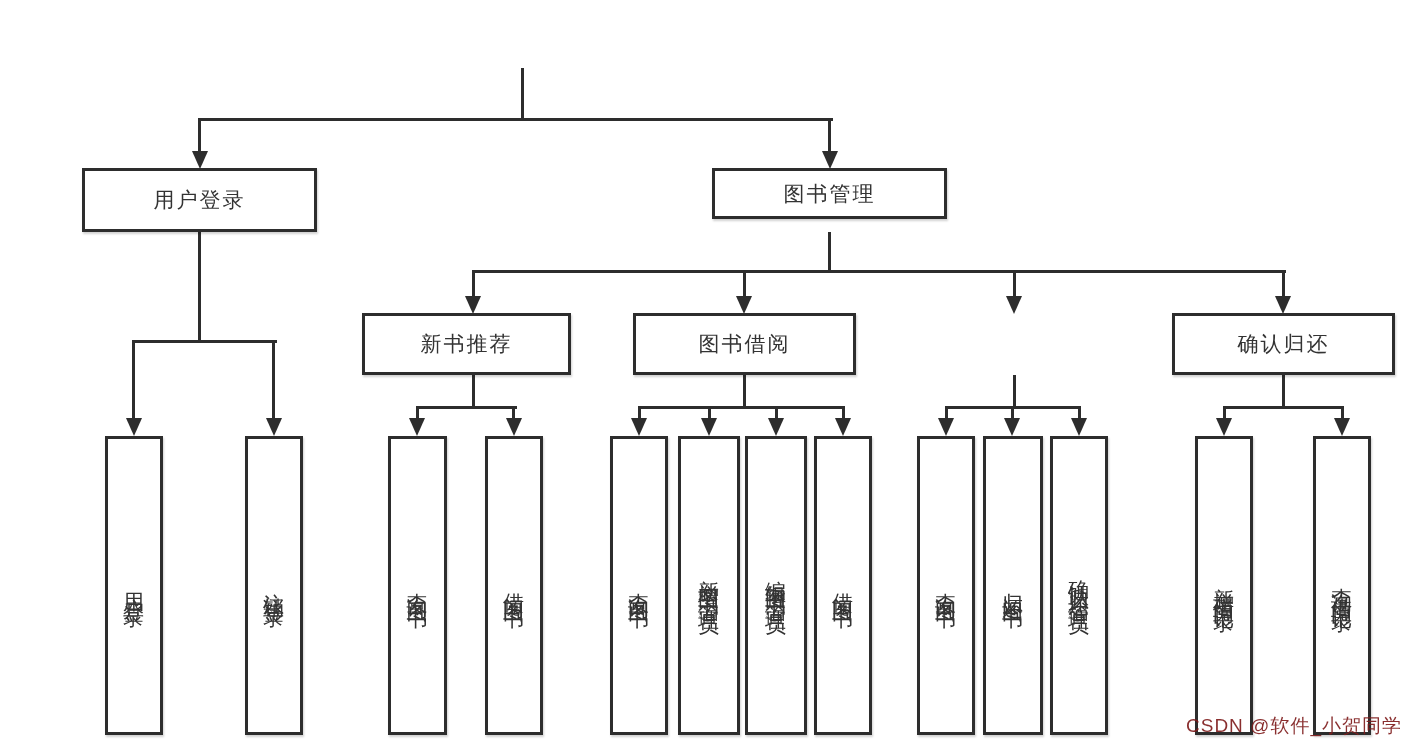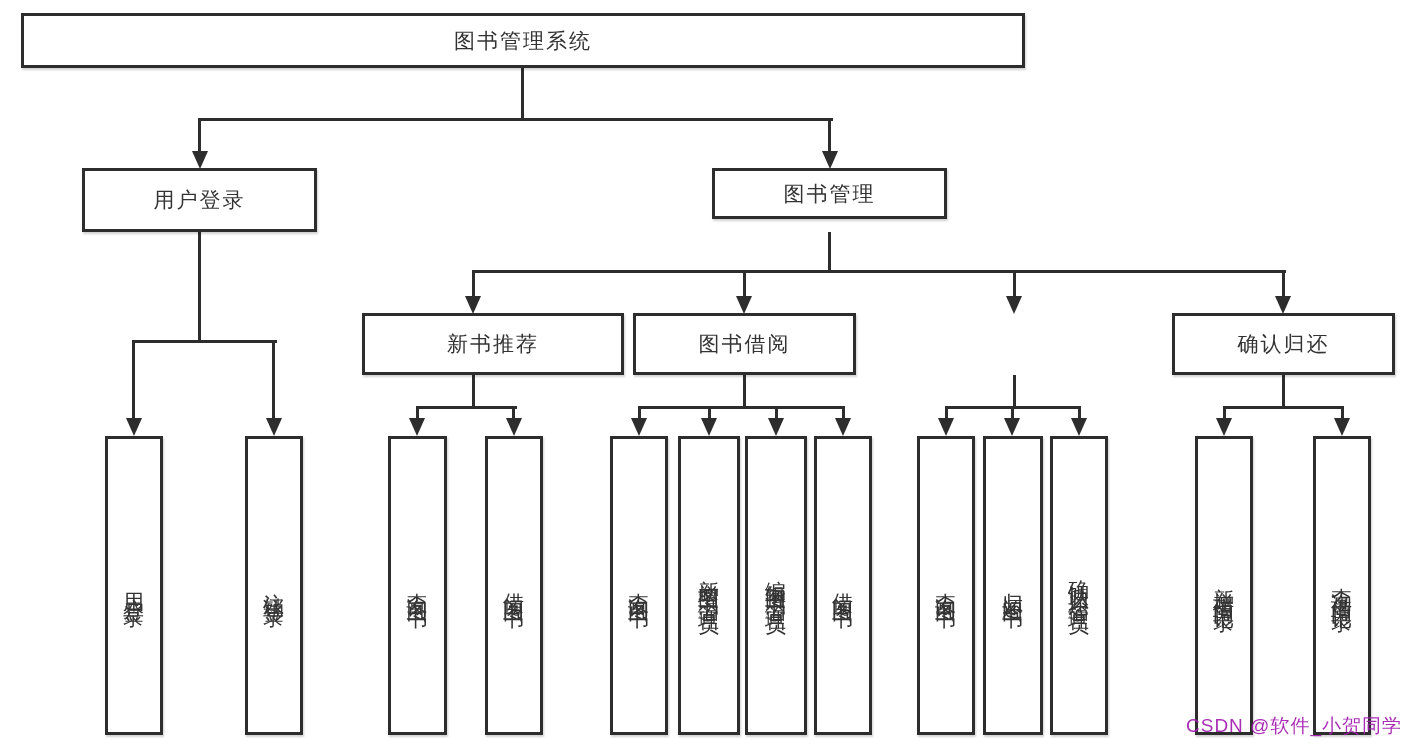--- a/index.html
+++ b/index.html
@@ -33,21 +33,21 @@
     position:absolute;width:0;height:0;
     border-left:8px solid transparent;
     border-right:8px solid transparent;
     border-top:18px solid #2d2d2d;
     z-index:1;
   }
   .watermark{
     position:absolute;
     left:1186px;top:713px;
     font-size:19px;
-    color:#a21caf;
+    color:#7f1d1d;
     opacity:0.92;
     letter-spacing:1px;
     white-space:nowrap;
     z-index:5;
   }
 </style>
 </head>
 <body>
 
 <div class="canvas">
@@ -104,26 +104,25 @@
   <div class="arrow" style="left:1004px;top:418px"></div>
   <div class="arrow" style="left:1071px;top:418px"></div>
 
   <div class="line" style="left:1282px;top:375px;width:3px;height:34px"></div>
   <div class="line" style="left:1223px;top:406px;width:121px;height:3px"></div>
   <div class="line" style="left:1223px;top:406px;width:3px;height:15px"></div>
   <div class="line" style="left:1341px;top:406px;width:3px;height:15px"></div>
   <div class="arrow" style="left:1216px;top:418px"></div>
   <div class="arrow" style="left:1334px;top:418px"></div>
 
-  <div class="box hbox" style="left:21px;top:13px;width:1004px;height:55px">图书管理系统</div>
 
   <div class="box hbox" style="left:82px;top:168px;width:235px;height:64px">用户登录</div>
   <div class="box hbox" style="left:712px;top:168px;width:235px;height:51px">图书管理</div>
 
-  <div class="box hbox" style="left:362px;top:313px;width:262px;height:62px">新书推荐</div>
+  <div class="box hbox" style="left:362px;top:313px;width:209px;height:62px">新书推荐</div>
   <div class="box hbox" style="left:633px;top:313px;width:223px;height:62px">图书借阅</div>
   <div class="box hbox" style="left:1172px;top:313px;width:223px;height:62px">确认归还</div>
 
   <div class="box vbox" style="left:105px;top:436px;width:58px;height:299px">用户登录</div>
   <div class="box vbox" style="left:245px;top:436px;width:58px;height:299px">注销登录</div>
 
   <div class="box vbox" style="left:388px;top:436px;width:59px;height:299px">查询图书</div>
   <div class="box vbox" style="left:485px;top:436px;width:58px;height:299px">借阅图书</div>
 
   <div class="box vbox" style="left:610px;top:436px;width:58px;height:299px">查询图书</div>

